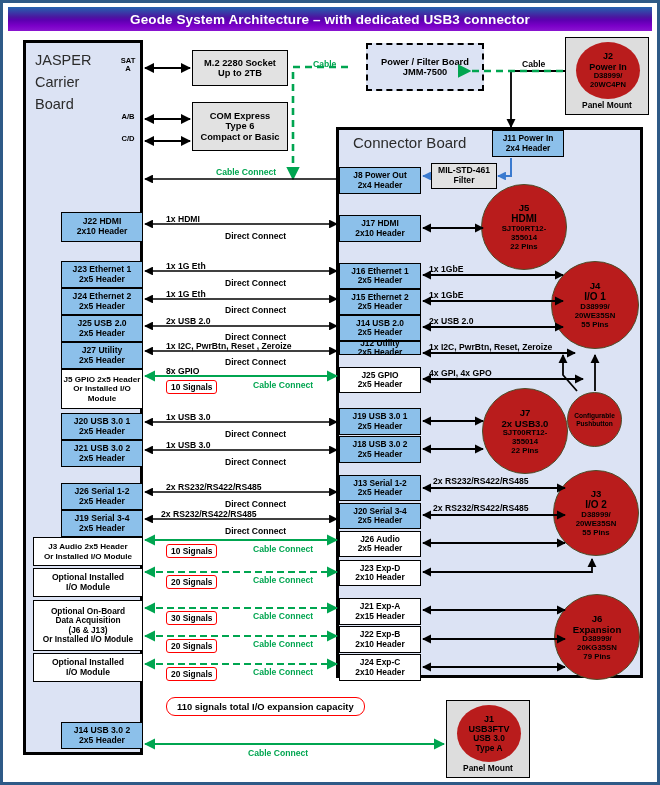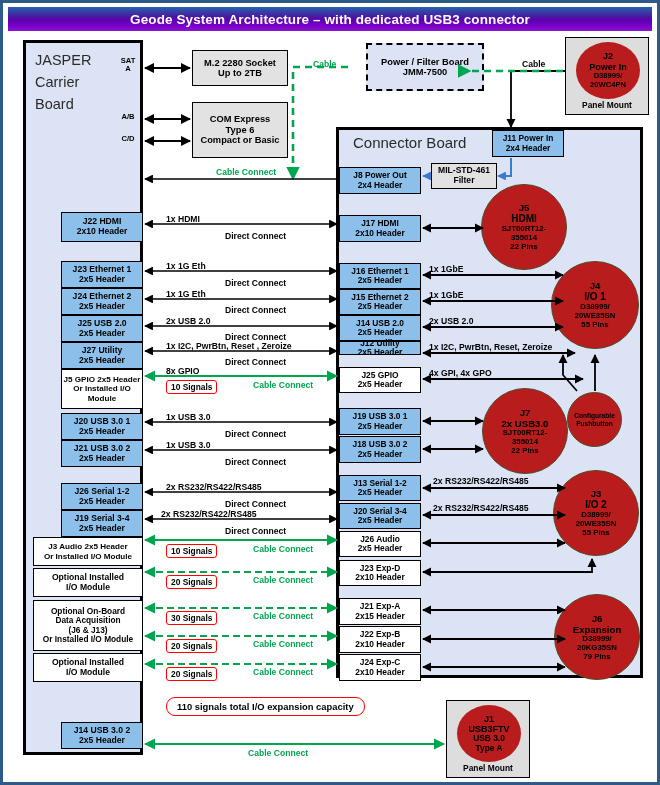--- a/index.html
+++ b/index.html
@@ -81,21 +81,21 @@
   </div>
 
   <div class="carrier" style="left:333px;top:124px;width:307px;height:551px;"></div>
   <div class="boardtitle" style="left:350px;top:131px;font-size:15px;">Connector Board</div>
 
   <div class="box gray" style="left:189px;top:47px;width:96px;height:36px;font-size:9.3px;">
     <div>M.2 2280 Socket</div>
     <div>Up to 2TB</div>
   </div>
 
-  <div class="box gray" style="left:189px;top:99px;width:96px;height:56px;font-size:9.3px;">
+  <div class="box gray" style="left:189px;top:99px;width:96px;height:49px;font-size:9.3px;">
     <div>COM Express</div>
     <div>Type 6</div>
     <div>Compact or Basic</div>
   </div>
 
   <div class="box lav" style="left:347px;top:40px;width:118px;height:48px;font-size:9.3px;border:2.2px dashed #000;margin-left:16px;">
     <div>Power / Filter Board</div>
     <div>JMM-7500</div>
   </div>
 

